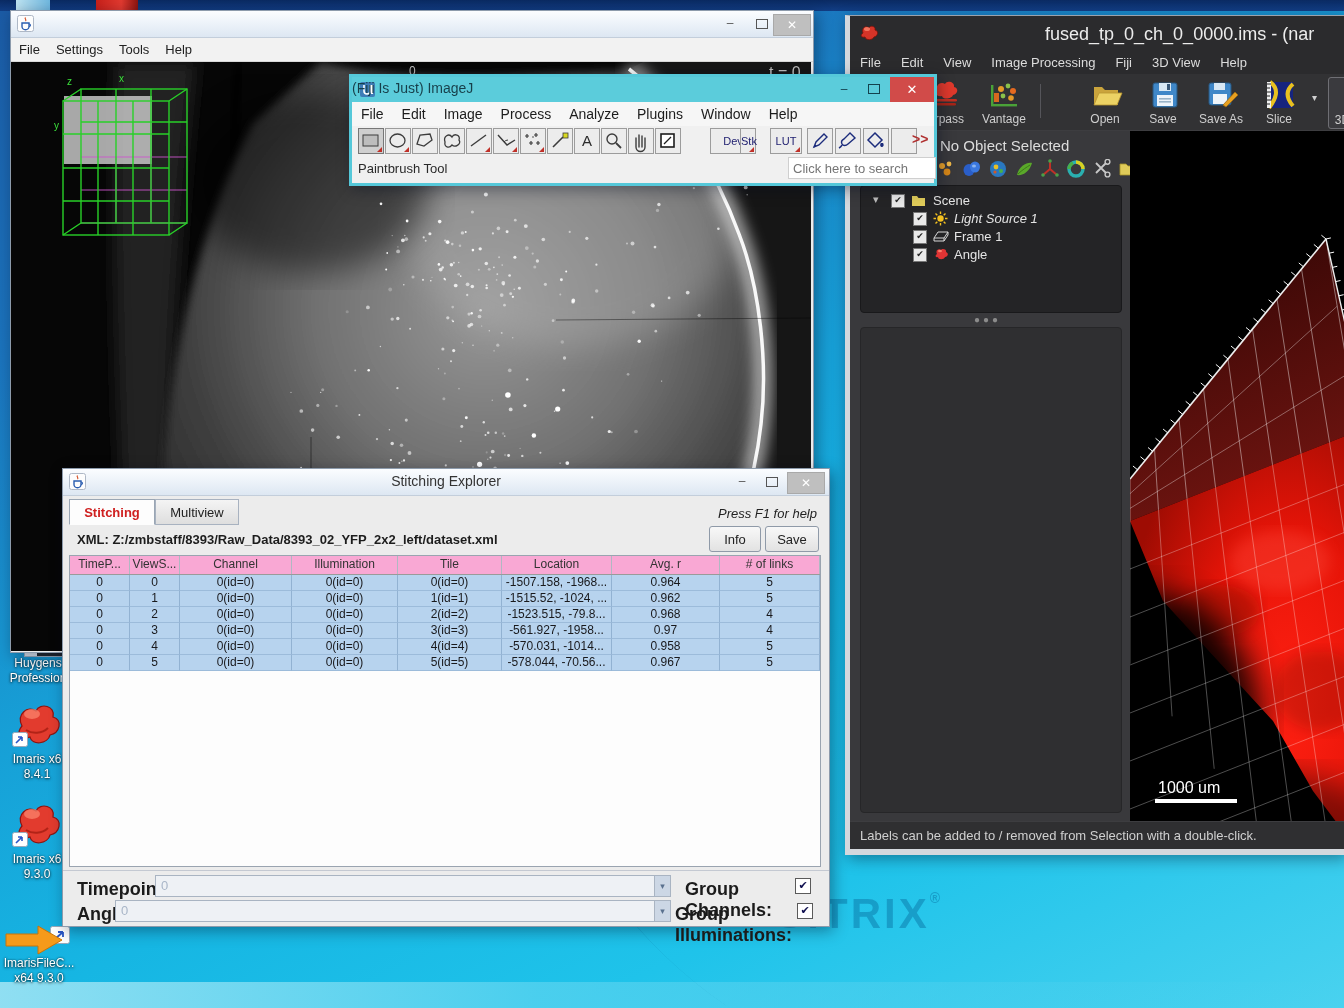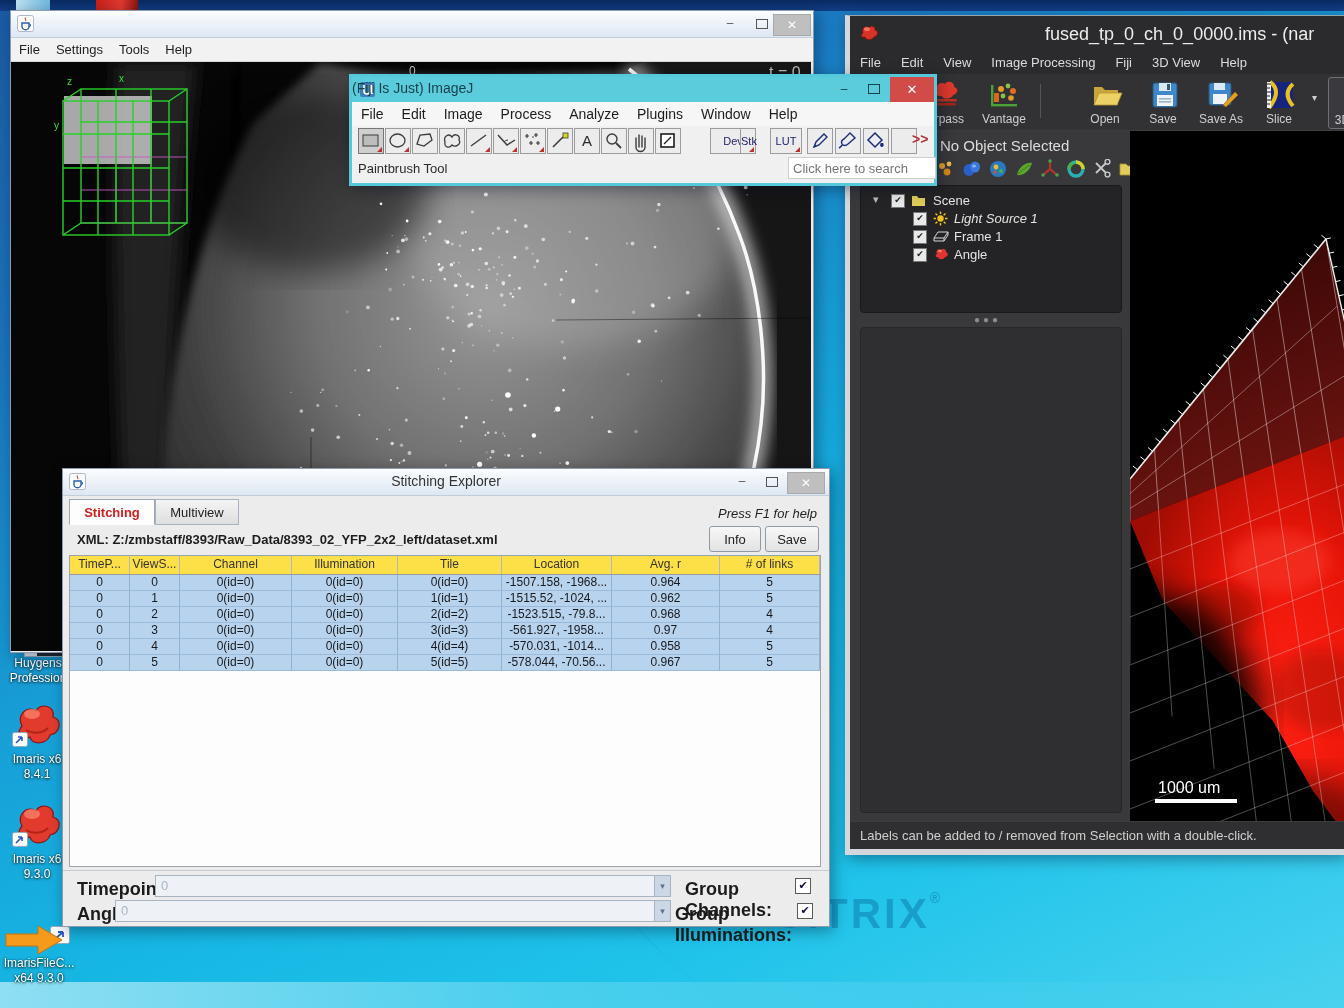--- a/index.html
+++ b/index.html
@@ -35,21 +35,21 @@
   .ttool{font-size:11px;color:#1c1c6e;text-align:center;line-height:24px;}
   
   .tab{position:absolute;top:0;height:26px;box-sizing:border-box;text-align:center;font-size:13px;line-height:25px;}
   .tabsel{background:#fdfdfd;border:1px solid #9aa6b4;border-bottom:1px solid #fdfdfd;color:#cf2020;font-weight:bold;}
   .tabun{background:linear-gradient(#f4f4f4,#dedede);border:1px solid #a8b2c0;color:#222;}
   .jbtn{position:absolute;background:linear-gradient(#f8f8f8,#e2e2e2);border:1px solid #8f9aa8;border-radius:3px;
     text-align:center;font-size:13px;color:#222;}
   .tc{display:inline-block;box-sizing:border-box;border-right:1px solid #b0b8c2;text-align:center;overflow:hidden;
     white-space:nowrap;vertical-align:top;}
   .c0{width:60px}.c1{width:50px}.c2{width:112px}.c3{width:106px}.c4{width:104px}.c5{width:110px}.c6{width:108px}.c7{width:100px}
-  .thead{height:18px;background:#fde047;border-bottom:1px solid #9a9a9a;}
+  .thead{height:18px;background:#f9a8d4;border-bottom:1px solid #9a9a9a;}
   .thead .tc{font-size:12px;color:#333;line-height:17px;height:18px;}
   .trow{height:16px;background:#b7d3ee;}
   .trow .tc{font-size:12px;color:#19191c;line-height:15px;height:16px;border-right:1px solid #92b2d2;border-bottom:1px solid #9cbbda;}
   .combo{position:absolute;background:#eef1f5;border:1px solid #a9b4c2;box-sizing:border-box;}
   .combo .val{position:absolute;left:5px;top:2px;font-size:13px;color:#a9b6c8;}
   .combo .arr{position:absolute;right:0;top:0;bottom:0;width:15px;background:#ccd7e5;color:#5a718e;font-size:9px;
     text-align:center;line-height:20px;border-left:1px solid #a9b4c2;}
   .ckb{position:absolute;width:14px;height:14px;background:#fff;border:1px solid #5a5a5a;font-size:11px;line-height:13px;
     text-align:center;color:#101050;}
   .blab{position:absolute;font-size:18px;color:#1b1b1b;font-weight:bold;}

